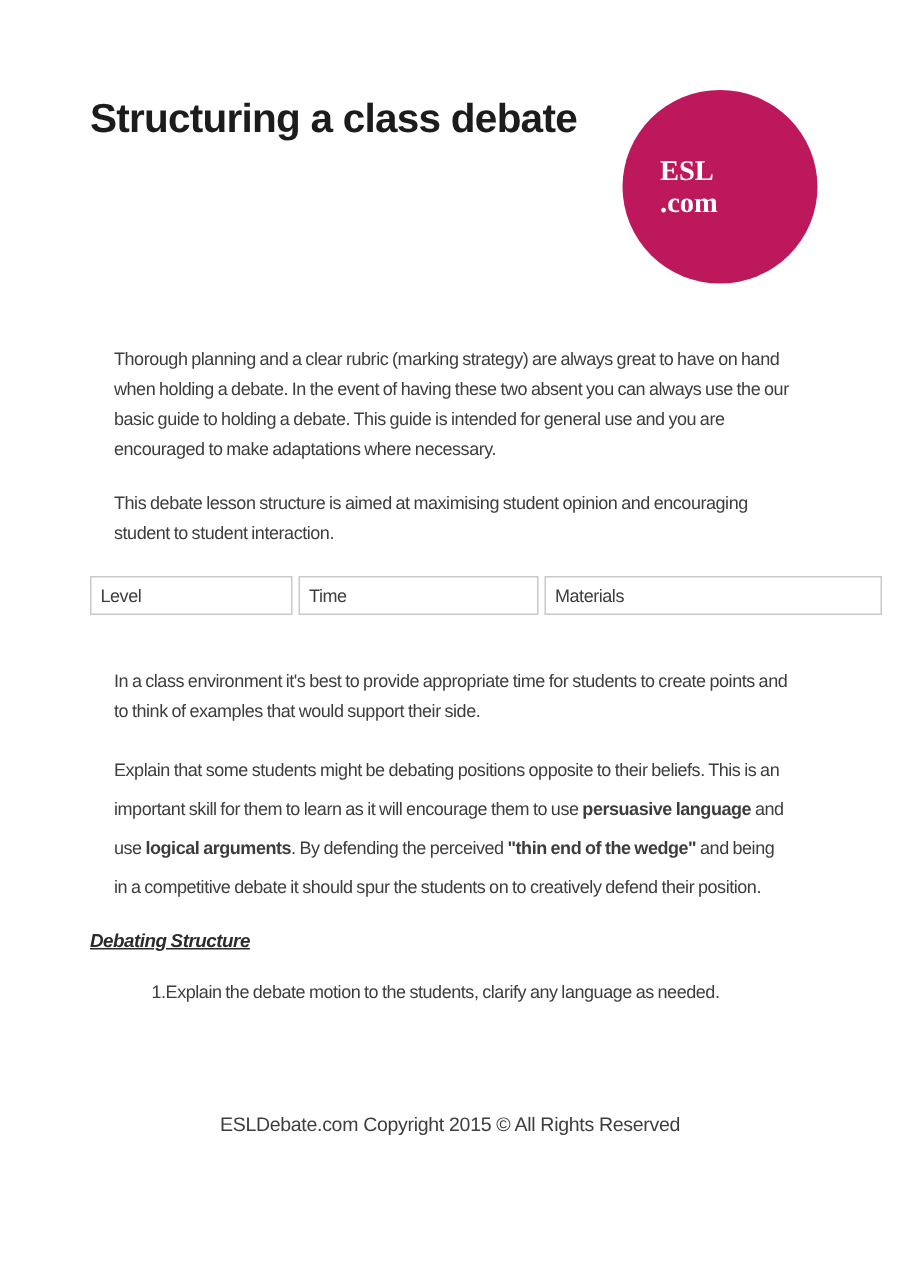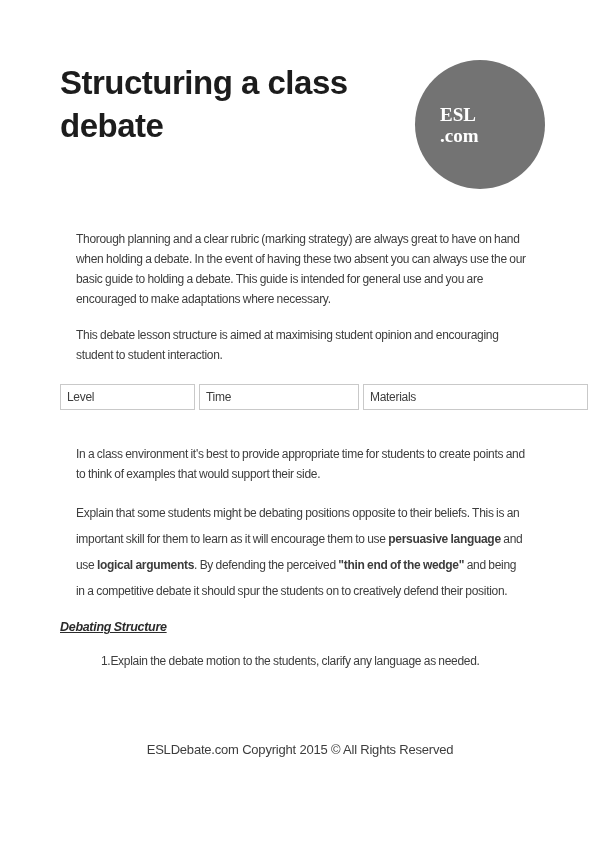--- a/index.html
+++ b/index.html
@@ -19,21 +19,21 @@
   
   .header {
     display: flex;
     justify-content: space-between;
     align-items: flex-start;
     padding: 60px 55px 0 60px;
     box-sizing: border-box;
   }
   .page-title {
     width: 345px;
-    font-size: 33px;
+    font-size: 27px;
     line-height: 1.3;
     font-weight: 700;
     color: #1c1c1c;
     letter-spacing: -0.5px;
     margin-top: 2px;
   }
   .logo-circle {
     width: 130px;
     height: 129px;
     border-radius: 50%;
@@ -115,21 +115,21 @@
     color: #3d3d3d;
   }
 </style>
 </head>
 <body>
 
 <div class="page">
 
   <div class="header">
     <div class="page-title">Structuring a class debate</div>
-    <div class="logo-circle" id="logo-circle" style="background: #737373; color: rgb(255, 255, 255); font-family: Liberation Serif, serif;">
+    <div class="logo-circle" id="logo-circle" style="background: #be185d; color: rgb(255, 255, 255); font-family: Liberation Serif, serif;">
       <div>ESL</div>
       <div>.com</div>
     </div>
   </div>
 
   <div class="content">
 
     <p class="para intro-p1">Thorough planning and a clear rubric (marking strategy) are always great to have on hand when holding a debate. In the event of having these two absent you can always use the our basic guide to holding a debate. This guide is intended for general use and you are encouraged to make adaptations where necessary.</p>
 
     <p class="para intro-p2">This debate lesson structure is aimed at maximising student opinion and encouraging student to student interaction.</p>

